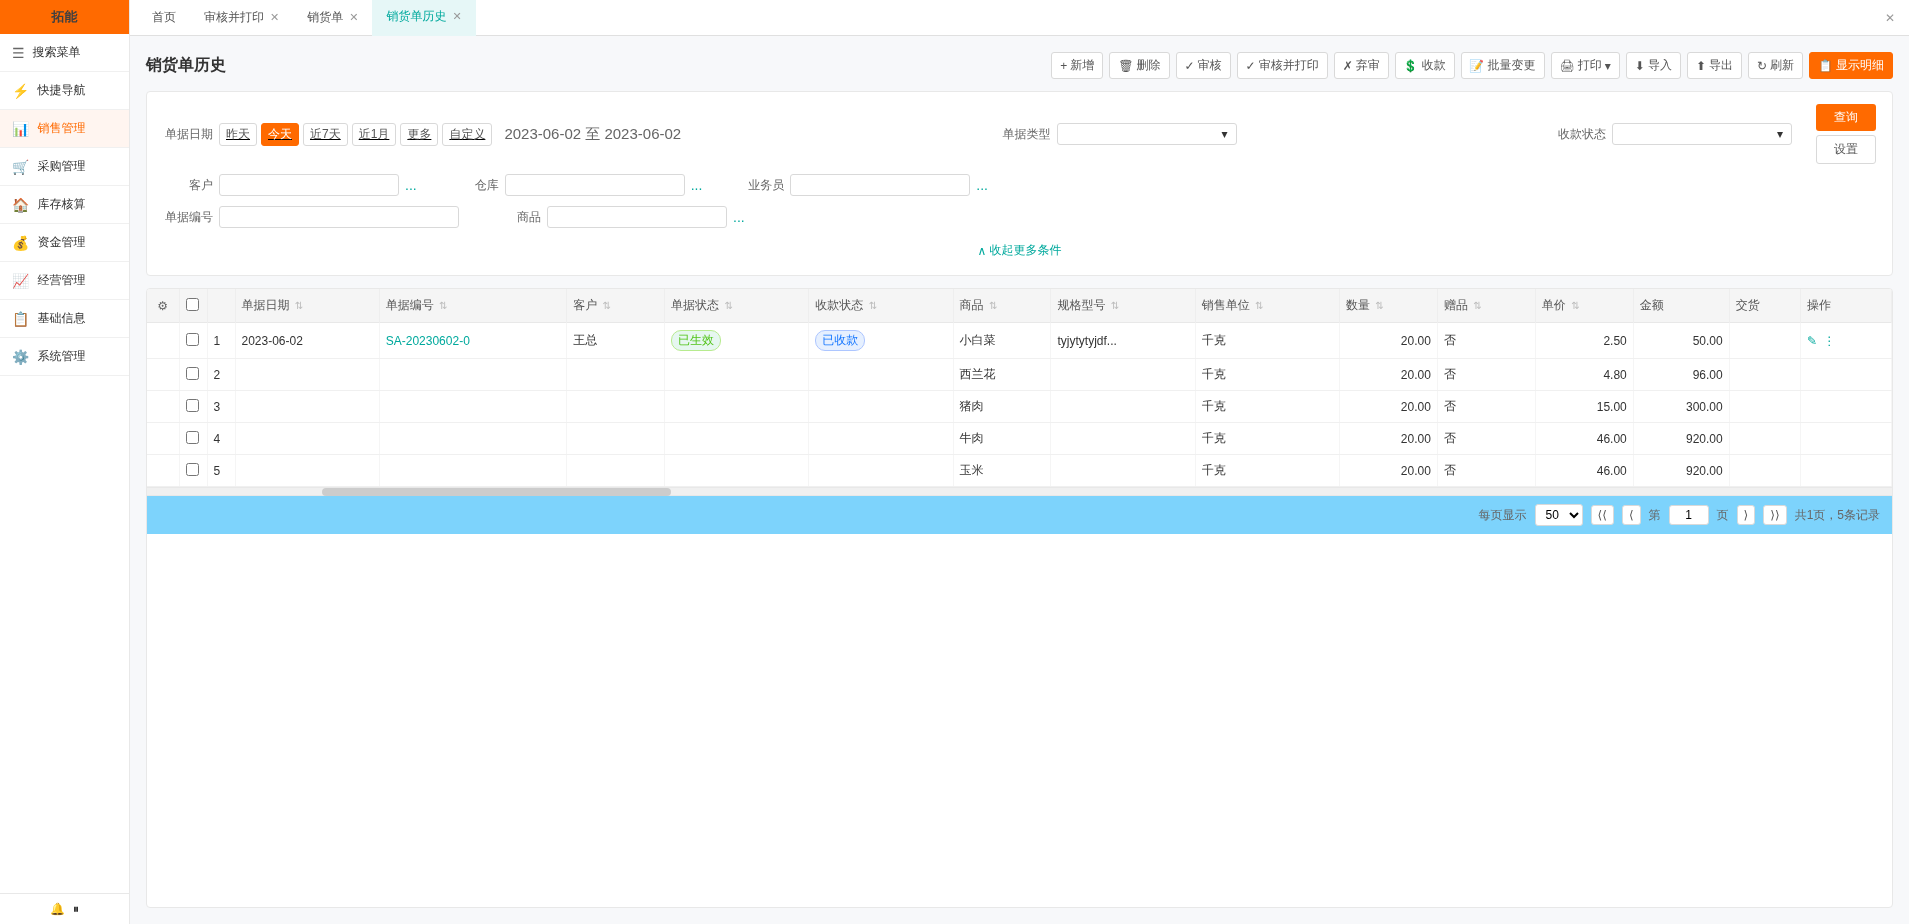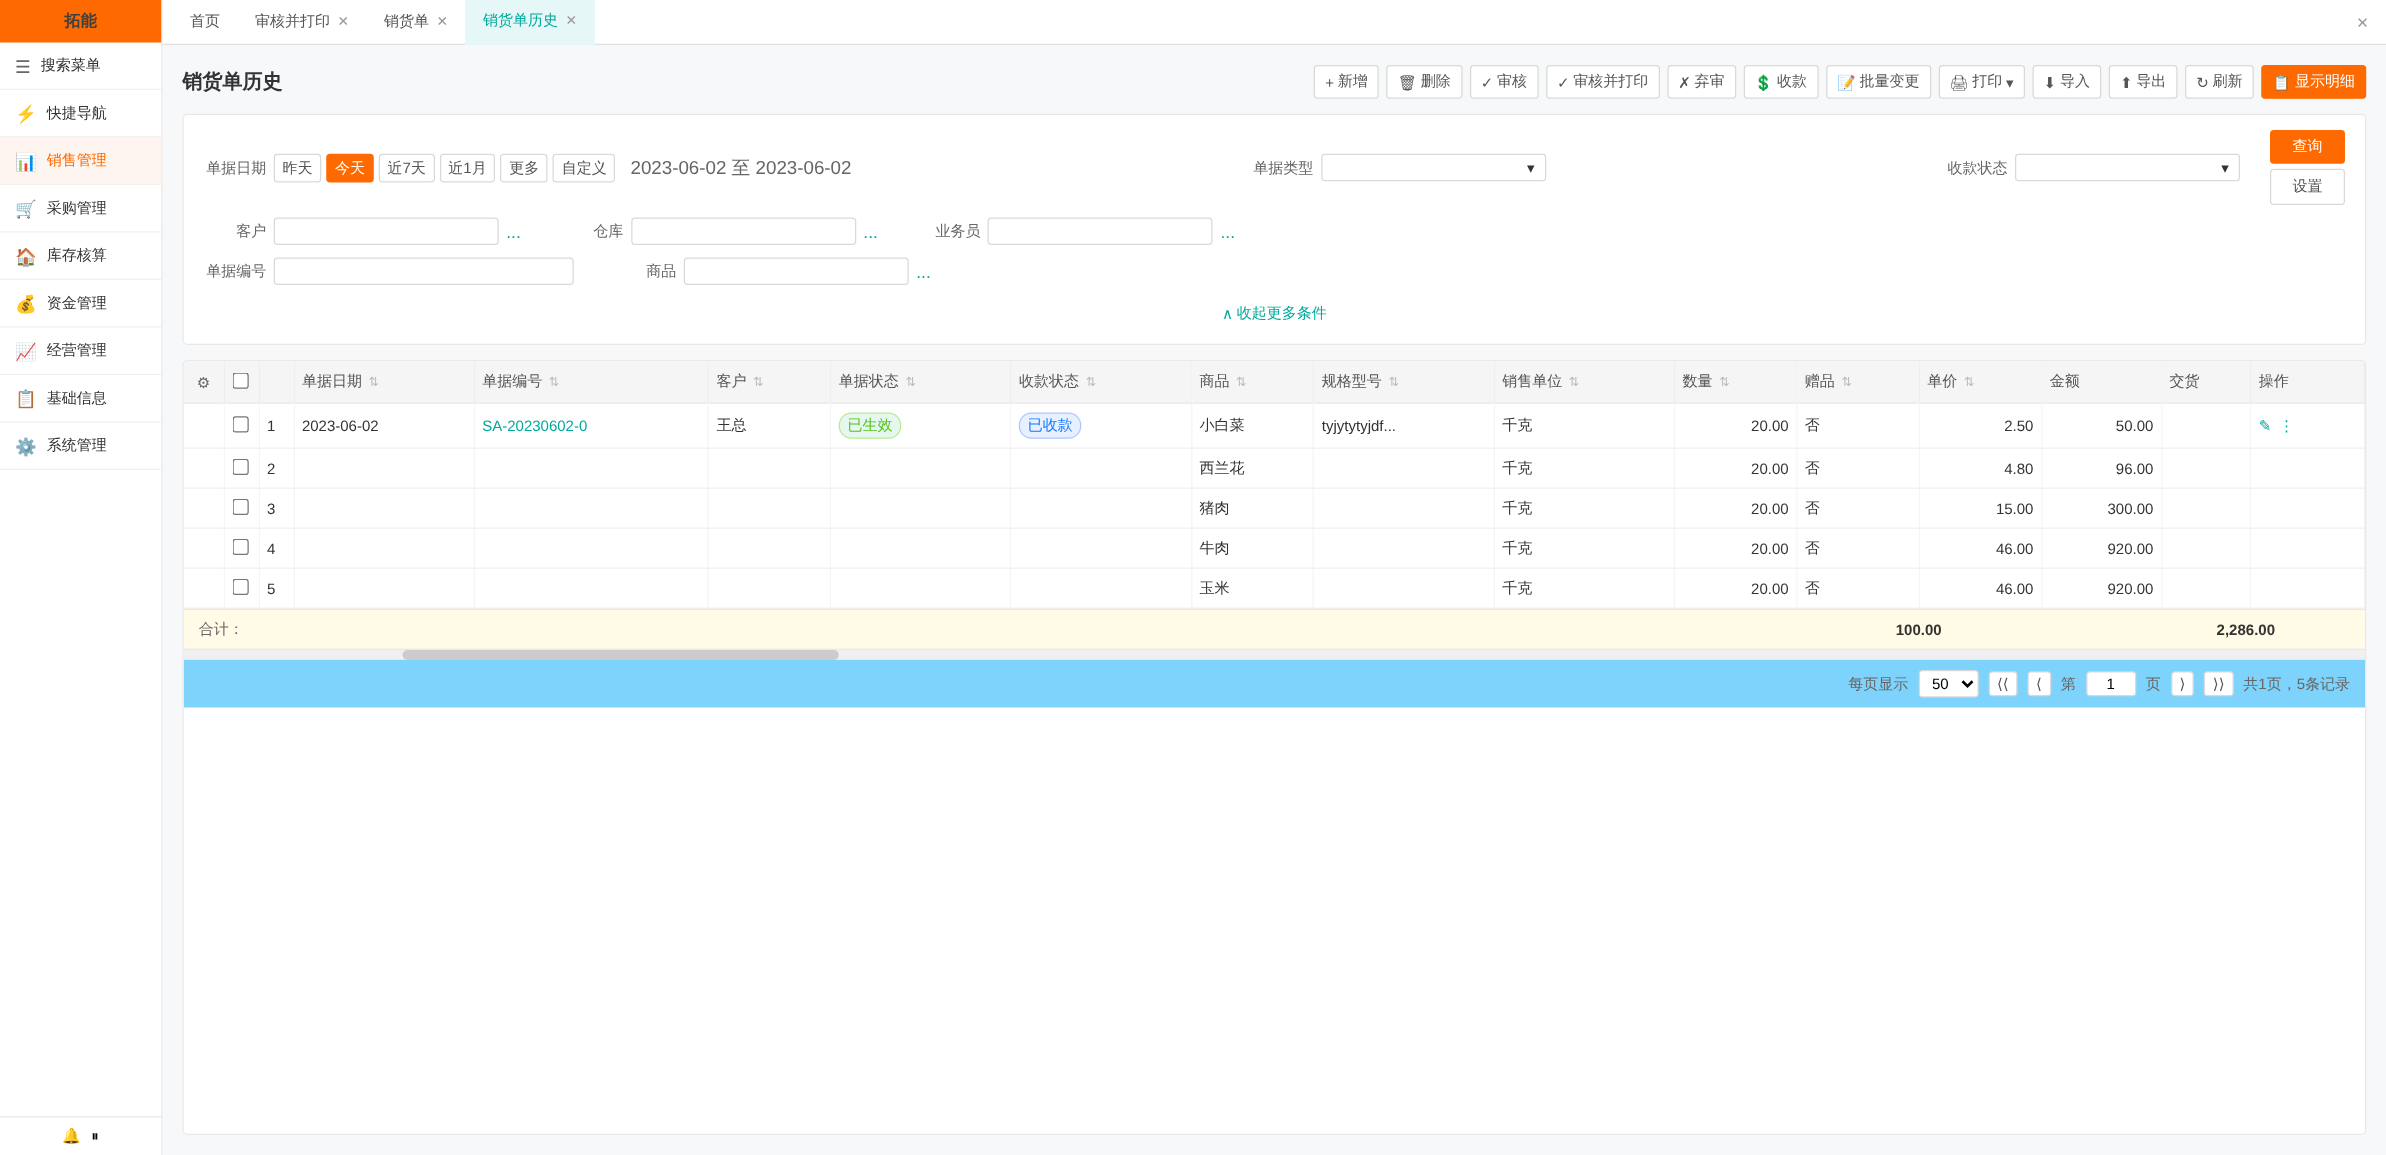--- a/index.html
+++ b/index.html
@@ -172,20 +172,21 @@
     }
     .date-group {
       display: flex;
       align-items: center;
       gap: 4px;
     }
     .date-quick {
       display: flex;
       gap: 4px;
       align-items: center;
+      text-decoration: underline;
     }
     .date-quick-btn {
       padding: 2px 6px;
       border: 1px solid #d9d9d9;
       border-radius: 3px;
       cursor: pointer;
       color: #555;
       background: #fff;
     }
     .date-quick-btn.active { background: #ff6a00; color: #fff; border-color: #ff6a00; }
@@ -697,29 +698,20 @@
               <td style="text-align: right;">20.00</td>
               <td>否</td>
               <td style="text-align: right;">46.00</td>
               <td style="text-align: right;">920.00</td>
               <td></td>
               <td></td>
             </tr>
           </tbody>
       </table>
 
-      <div class="table-footer">
-        <span class="footer-label">合计：</span>
-        <span style="flex:1; display:flex; justify-content:flex-end; padding-right:220px;">
-          <span class="footer-val">100.00</span>
-        </span>
-        <span style="margin-right:60px;">
-          <span class="footer-val">2,286.00</span>
-        </span>
-      </div>
 
       <div class="scrollbar-row">
         <div class="scrollbar-thumb"></div>
       </div>
 
       <div class="pagination-row">
         <span class="pg-label">每页显示</span>
         <select class="pg-select">
           <option>50</option>
         </select>

